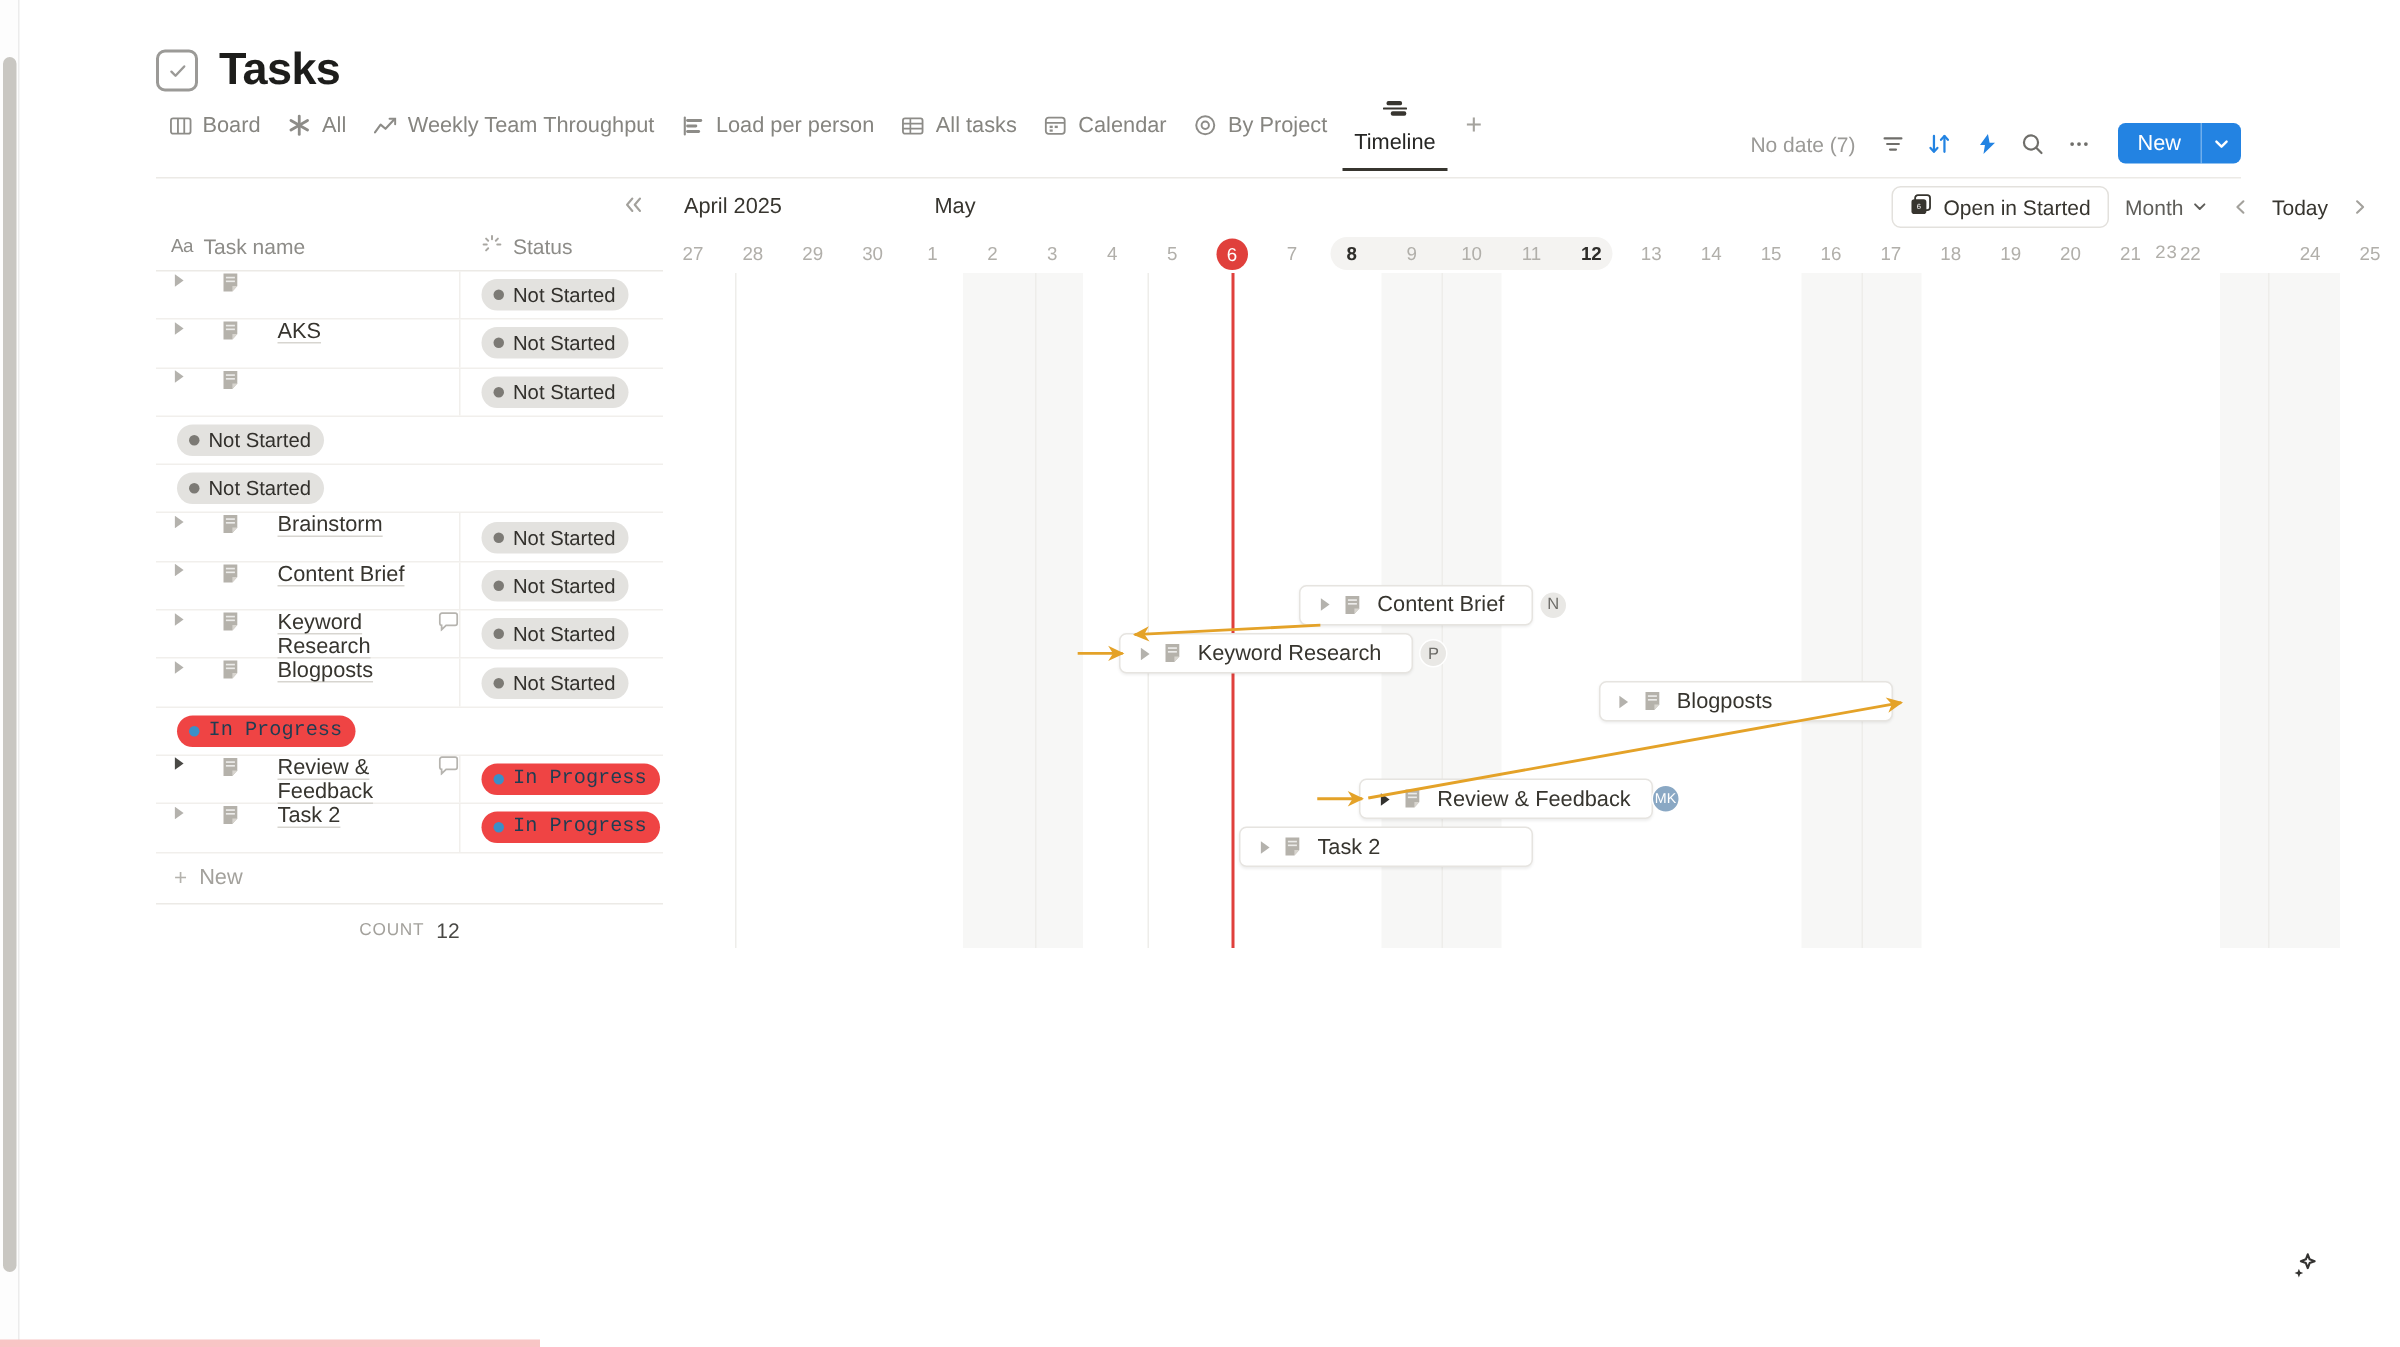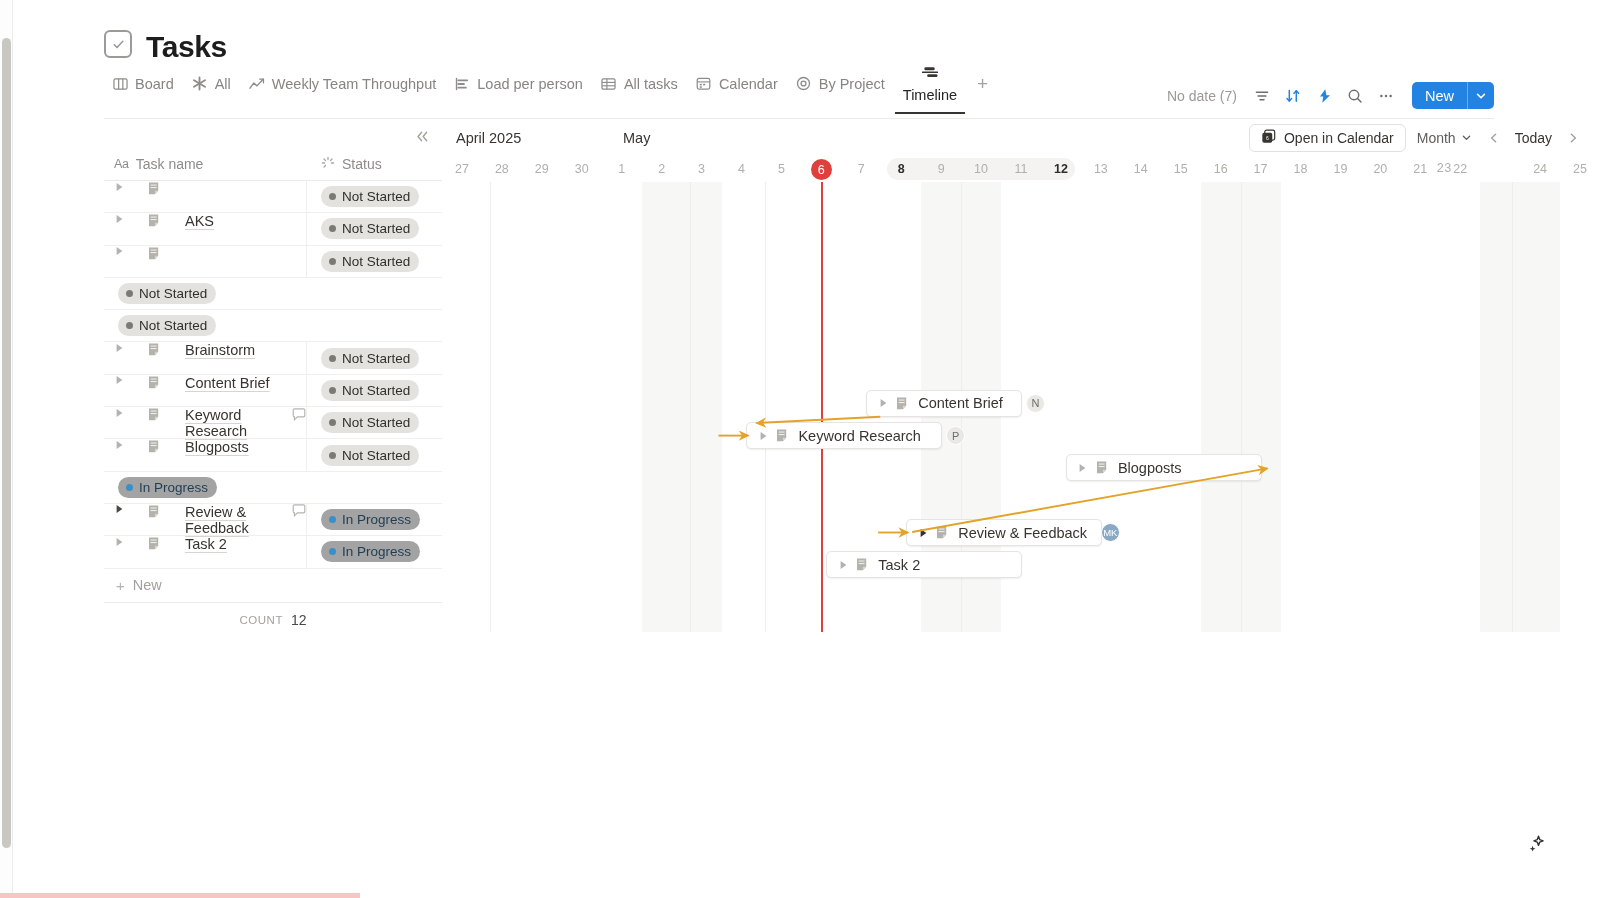--- a/index.html
+++ b/index.html
@@ -11,21 +11,21 @@
     color: #37352f;
   }
   #app { position: relative; width: 1600px; height: 898px; }
 
   
   .left-strip { position: absolute; left: 0; top: 0; width: 13px; height: 898px; background: #fdfdfd; border-right: 1px solid #ececec; }
   .left-strip .thumb { position: absolute; left: 2px; top: 38px; width: 9px; height: 810px; background: #c9c7c2; border-radius: 5px; }
   .bottom-strip { position: absolute; left: 0; bottom: 0; width: 360px; height: 5px; background: #f8c5c5; }
 
   
-  .title-row { position: absolute; left: 104px; top: 30px; display: flex; gap: 14px; }
+  .title-row { position: absolute; left: 104px; top: 30px; display: flex; align-items: center; gap: 14px; }
   .title-icon { width: 28px; height: 28px; border: 2px solid #9b9a97; border-radius: 6px; display: flex; align-items: center; justify-content: center; }
   .title-icon svg { display: block; }
   .page-title { font-size: 30px; font-weight: bold; letter-spacing: -0.4px; color: #1d1d1b; }
 
   
   .tabbar { position: absolute; left: 104px; top: 82px; width: 1390px; height: 32px; display: flex; align-items: flex-end; }
   .tabs { display: flex; align-items: center; gap: 2px; }
   .tab { display: flex; align-items: center; gap: 7px; padding: 4px 8px 9px 8px; font-size: 14.5px; color: #868580; cursor: pointer; white-space: nowrap; border-bottom: 2px solid transparent; }
   .tab.active { color: #262624; border-bottom: 2px solid #37352f; font-weight: 500; flex-direction: column; }
   .tab .tico { display: flex; align-items: center; justify-content: center; width: 16px; height: 16px; color: #8d8c88; flex: 0 0 auto; }
@@ -56,21 +56,21 @@
   .trow .c2 { width: 135px; display: flex; align-items: center; padding-left: 14px; height: 100%; }
   .caret { width: 11px; height: 11px; display: flex; align-items: center; justify-content: center; color: #b4b2ad; flex: 0 0 auto; cursor: pointer; }
   .caret.dark { color: #4a4946; }
   .pgicon { width: 14px; height: 15px; flex: 0 0 auto; }
   .tname { font-size: 14.5px; color: #37352f; text-decoration: underline; text-decoration-color: #d7d5d0; text-underline-offset: 2.5px; cursor: pointer; }
   .cmt { margin-left: 3px; width: 14px; height: 14px; color: #b6b4af; display: flex; align-items: center; cursor: pointer; }
   .pill { display: inline-flex; align-items: center; gap: 6px; height: 21px; padding: 0 9px 0 8px; border-radius: 11px; font-size: 13.5px; }
   .pill .dot { width: 7px; height: 7px; border-radius: 50%; flex: 0 0 auto; }
   .pill.ns { background: #e3e2df; color: #32302c; }
   .pill.ns .dot { background: #7c7a75; }
-  .pill.ip { background: #a3a3a3; color: #1f3d52; }
+  .pill.ip { background: #ef4444; color: #1f3d52; font-family: Liberation Mono, monospace; }
   .pill.ip .dot { background: #3b8fc7; }
 
   .newrow { height: 34px; display: flex; align-items: center; gap: 8px; padding-left: 12px; font-size: 14.5px; color: #a3a19c; border-bottom: 1px solid #eceae6; cursor: pointer; }
   .newrow .plus { font-size: 15px; color: #b4b2ad; }
   .countrow { height: 34px; display: flex; align-items: center; justify-content: center; gap: 8px; font-size: 12px; }
   .countrow .lbl { color: #a3a19c; letter-spacing: .5px; text-transform: uppercase; font-size: 11.5px; }
   .countrow .val { color: #494845; font-size: 14px; }
 
   
   .pane-right { position: absolute; left: 442px; top: 120px; width: 1158px; height: 512px; overflow: hidden; }
@@ -566,21 +566,21 @@
       <span class="tl-month2">May</span>
       <div class="tl-right">
         <div class="opencal">
           <span>
             <svg width="15" height="15" viewBox="0 0 16 16">
                 <rect x="4" y="1.2" width="10.6" height="10.6" rx="2" fill="none" stroke="#37352f" stroke-width="1.3"></rect>
                 <rect x="1.4" y="4" width="10.6" height="10.6" rx="2" fill="#37352f"></rect>
                 <text x="6.7" y="11.3" font-size="5.4" fill="#fff" text-anchor="middle" font-family="Liberation Sans">6</text>
               </svg>
           </span>
-          <span>Open in Calendar</span>
+          <span>Open in Started</span>
         </div>
         <div class="monthsel">
           <span>Month</span>
           <span>
             <svg width="11" height="11" viewBox="0 0 12 12">
                 <polyline points="2.6,4.6 6,8 9.4,4.6" fill="none" stroke="currentColor" stroke-width="1.4" stroke-linecap="round" stroke-linejoin="round"></polyline>
               </svg>
           </span>
         </div>
         <span class="navarrow">

